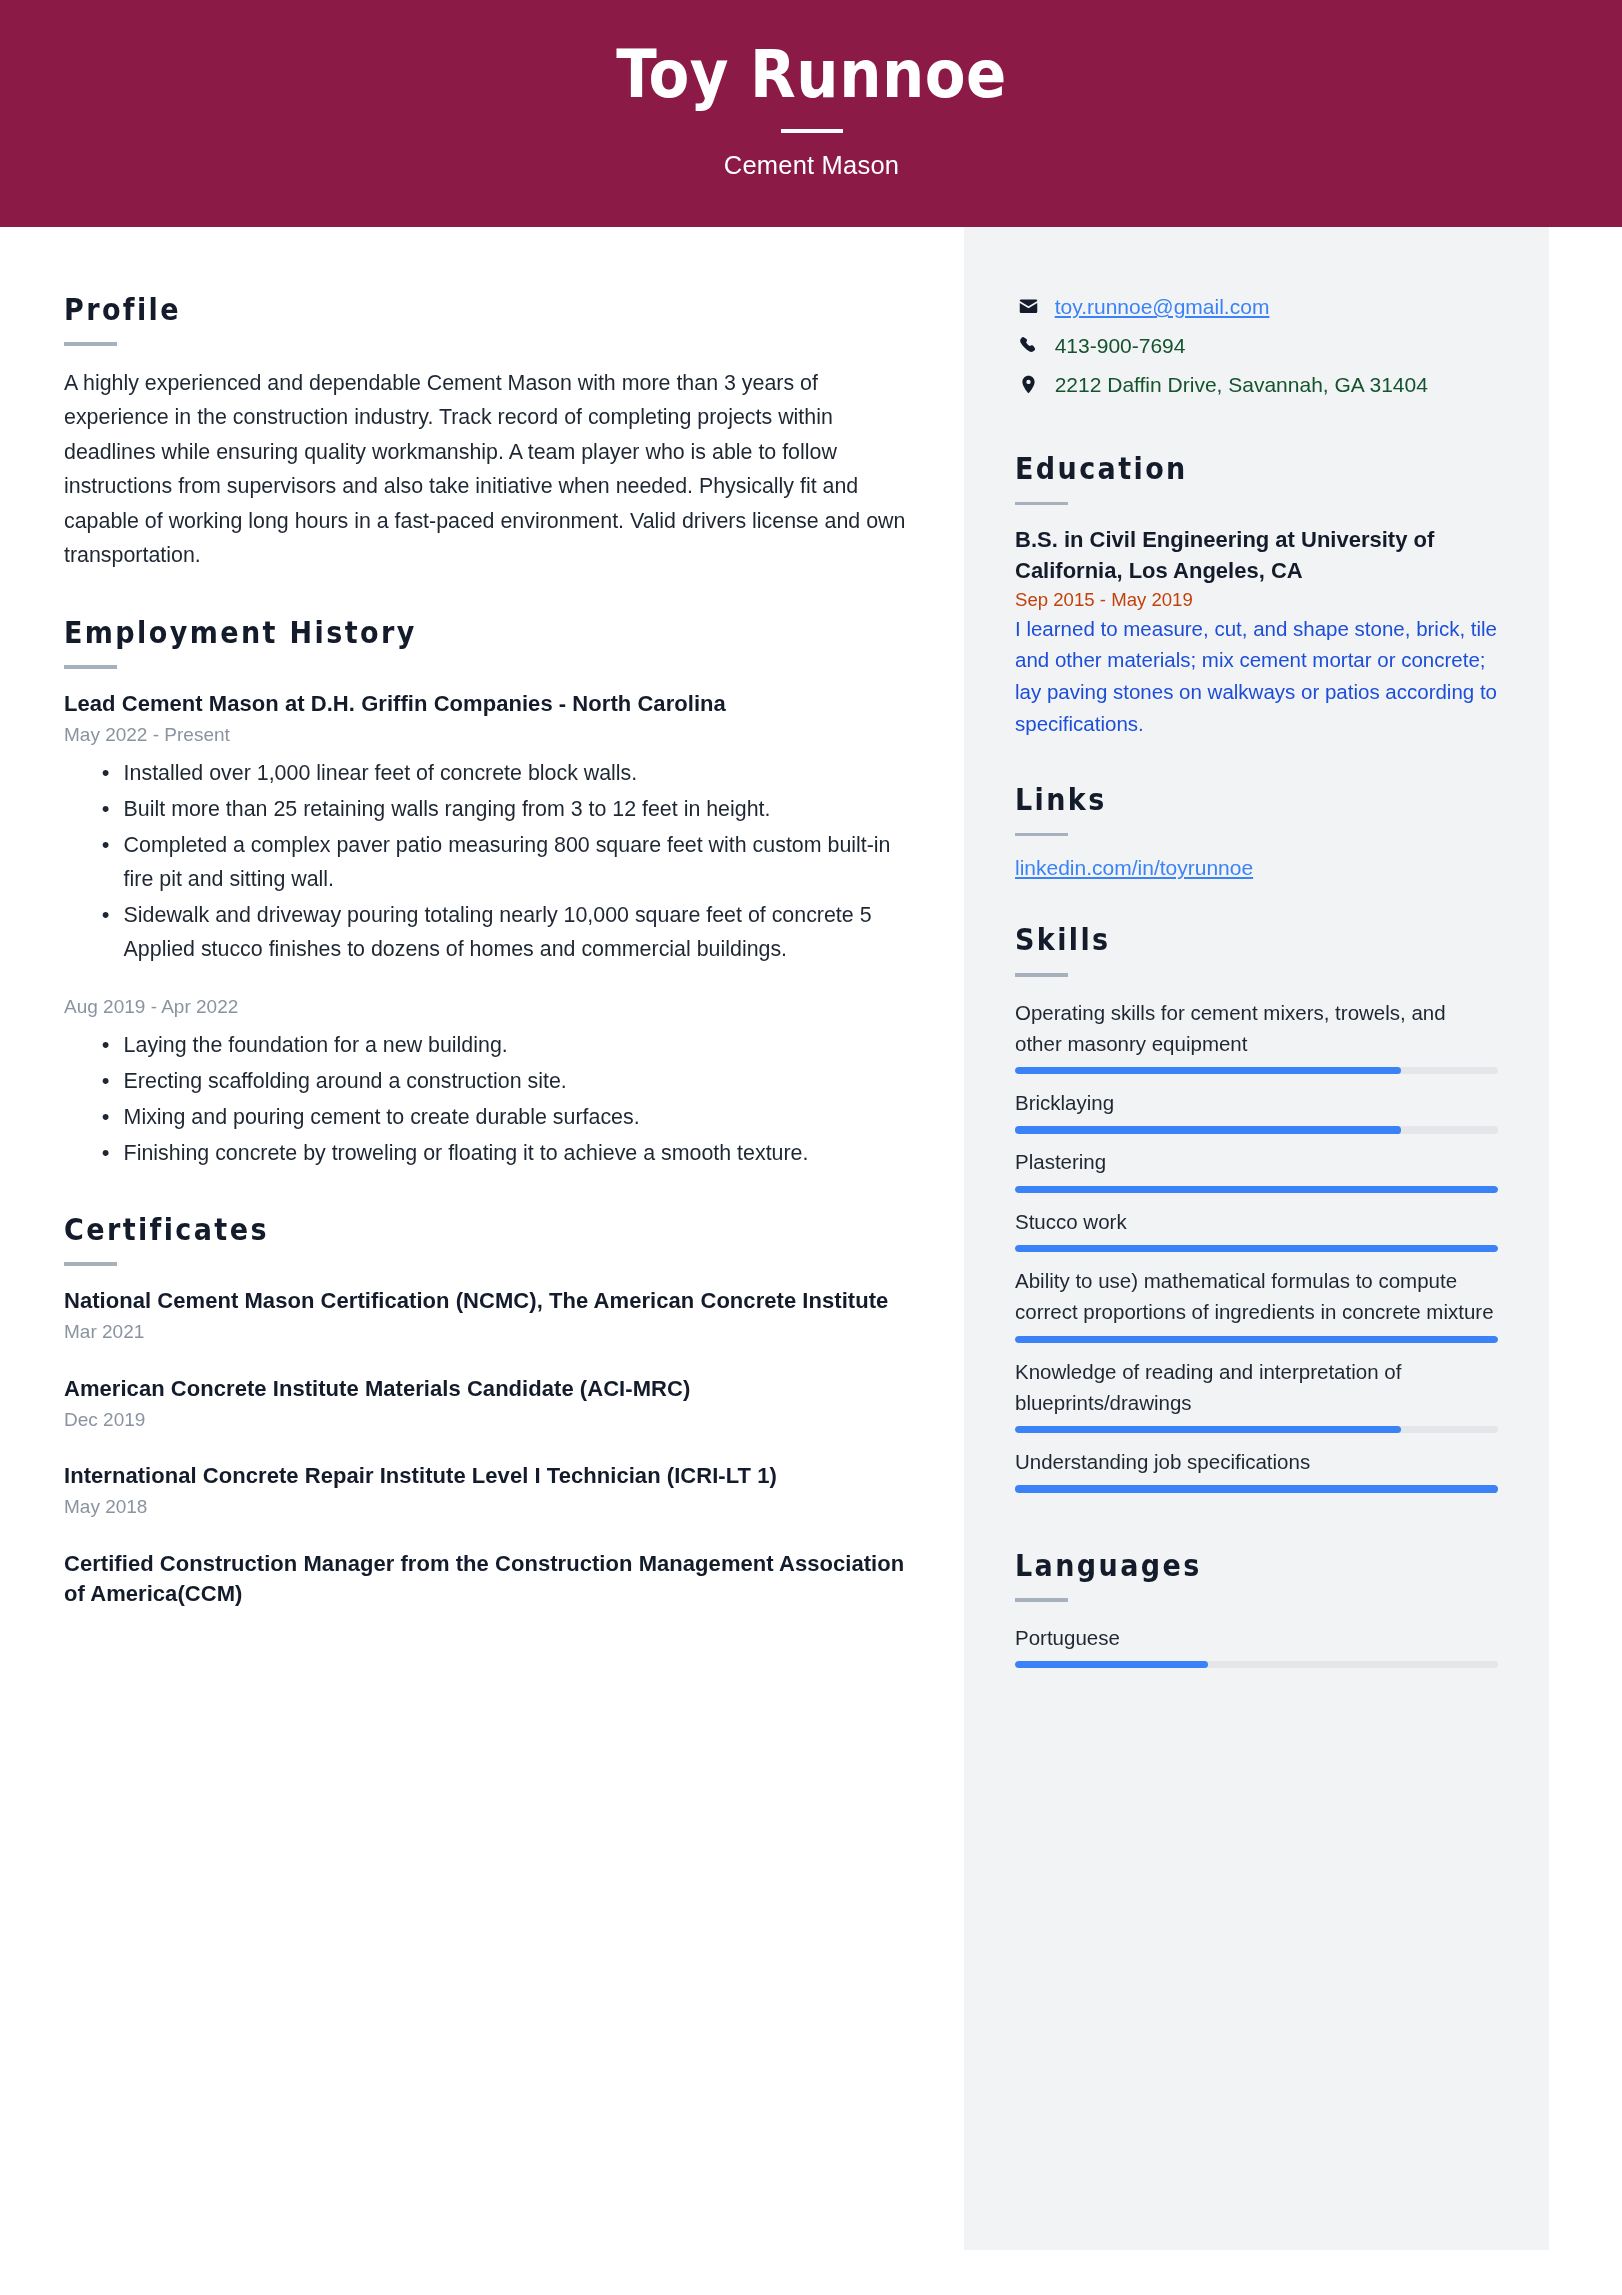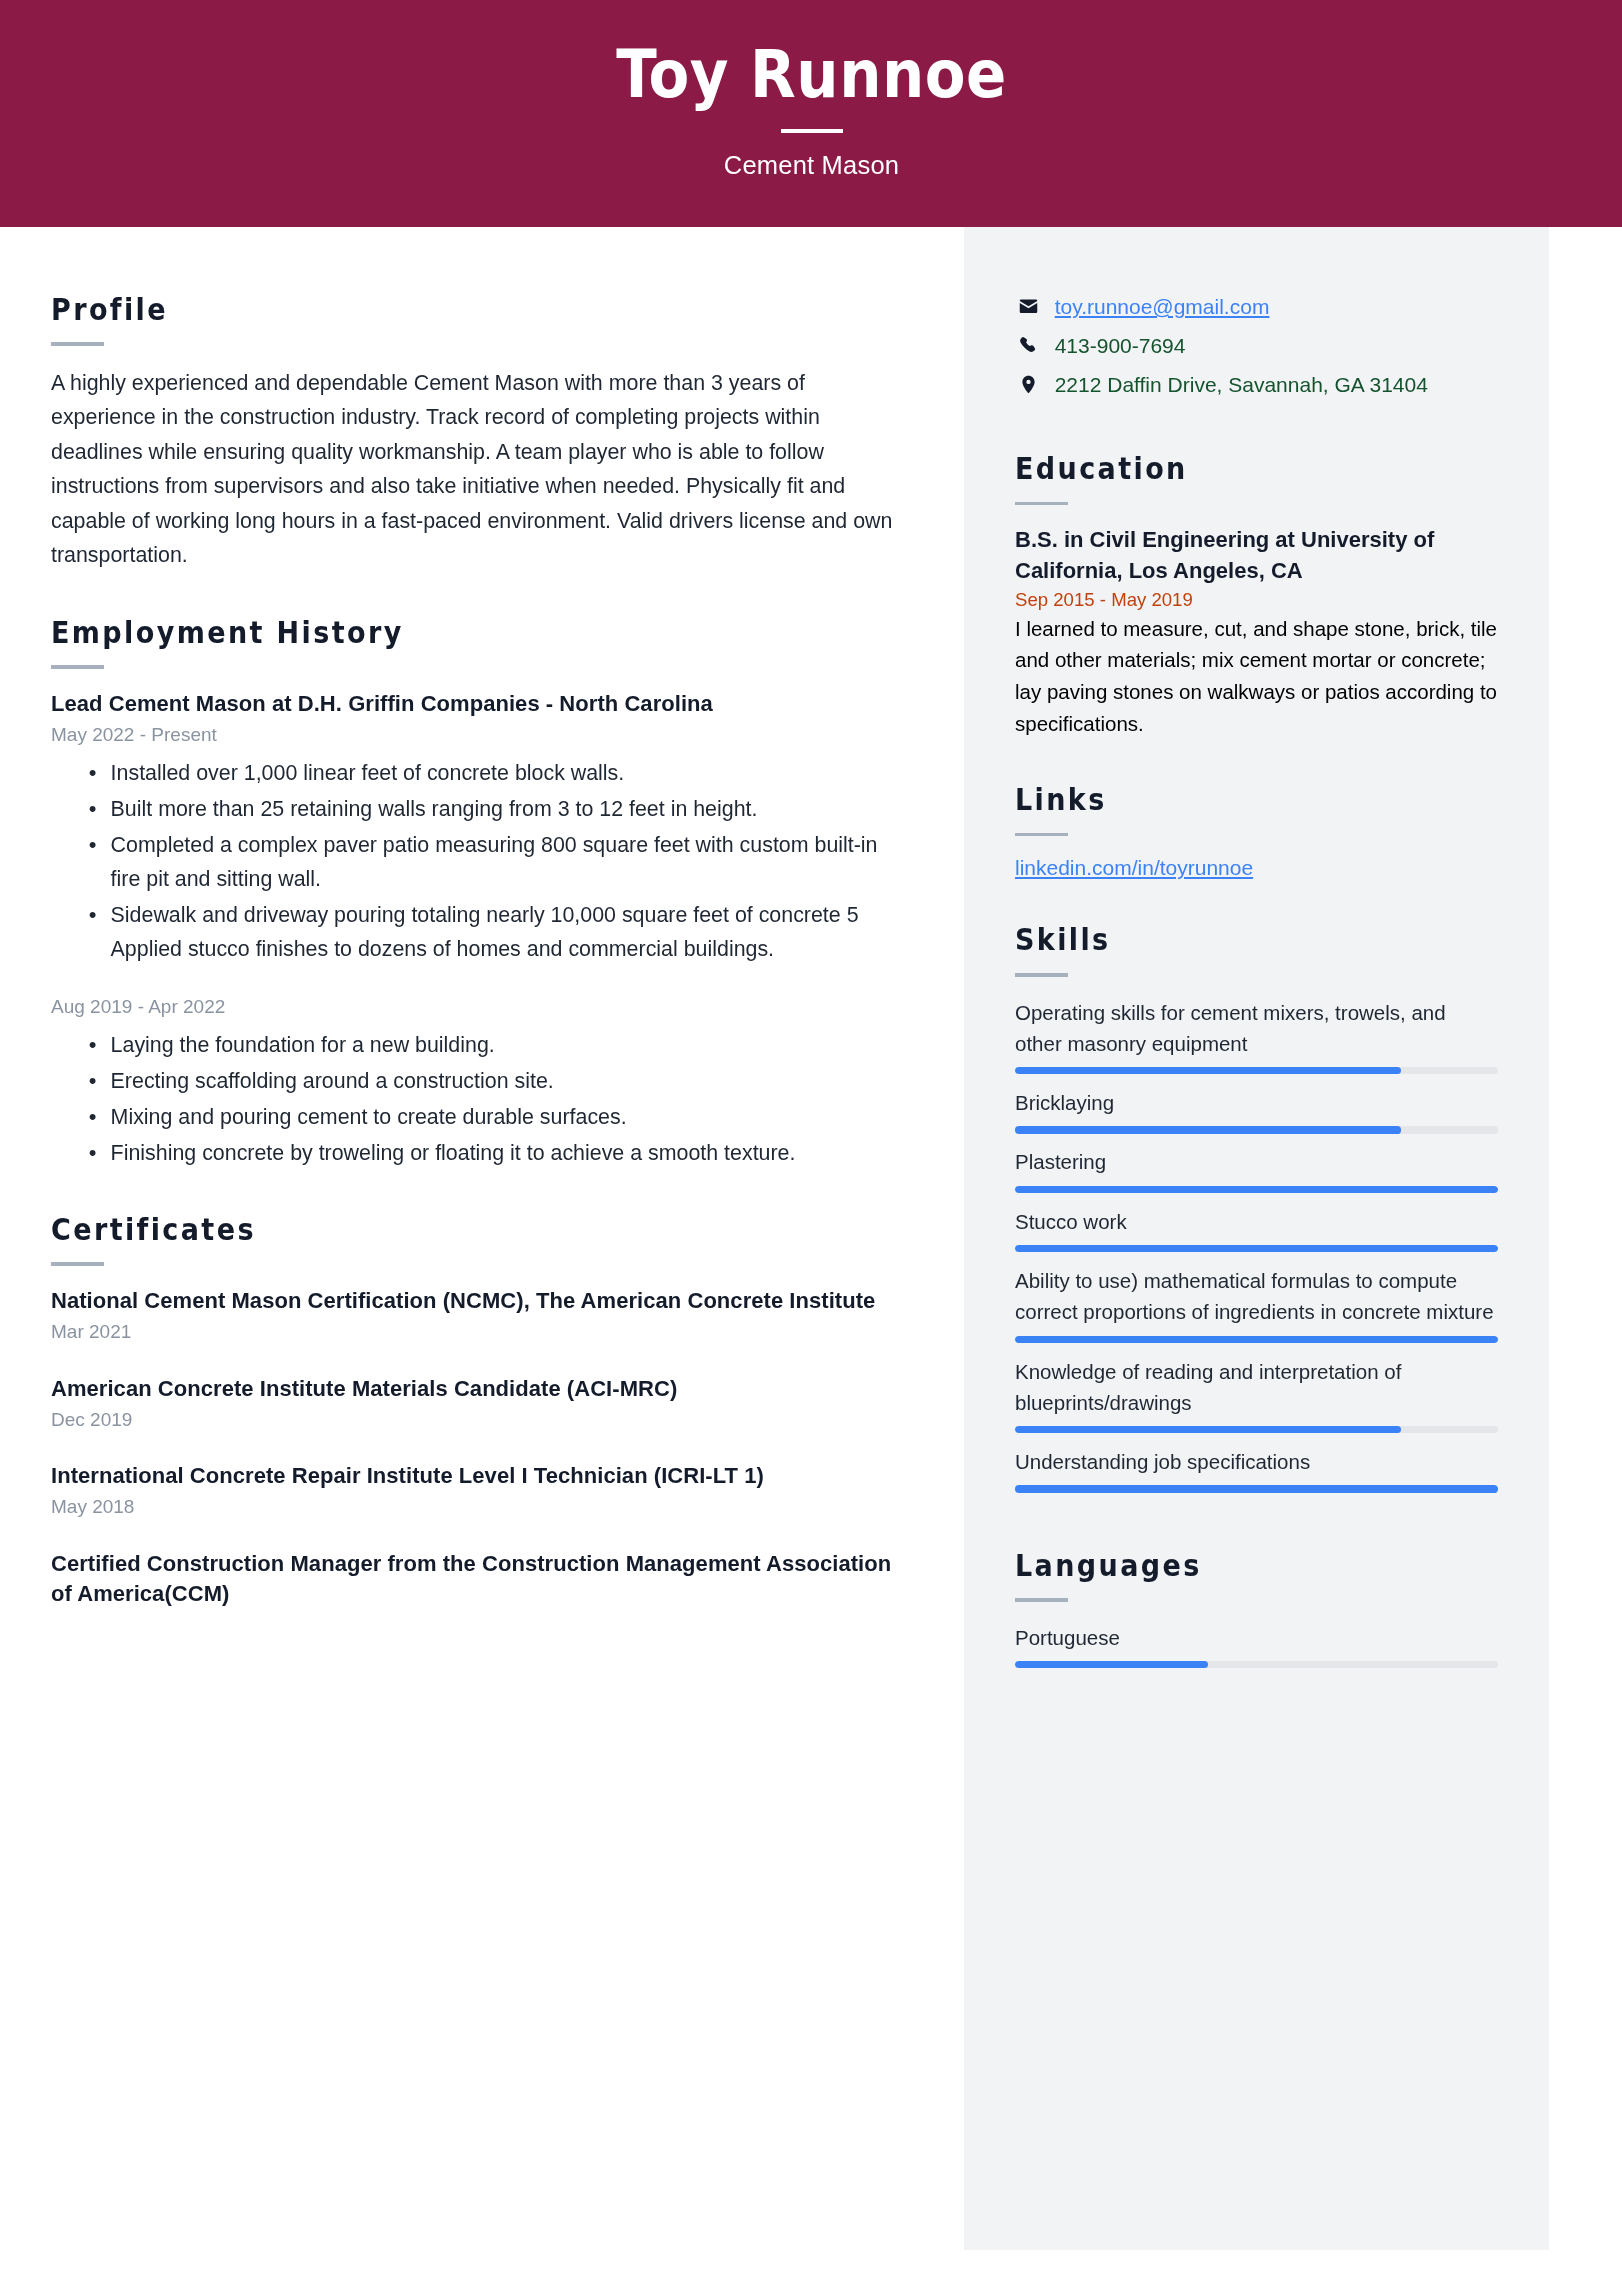--- a/index.html
+++ b/index.html
@@ -55,21 +55,21 @@
   
   .columns {
     display: flex;
     align-items: stretch;
     min-height: 2023px;
   }
 
   .col-main {
     width: 964px;
     background: #ffffff;
-    padding: 65px 51px 55px 51px;
+    padding: 65px 51px 55px 64px;
   }
 
   .col-side {
     width: 585px;
     background: #f1f3f5;
     padding: 65px 51px 55px 51px;
   }
 
   
   .section { margin-bottom: 42px; }
@@ -179,21 +179,21 @@
 
   .side-entry-date {
     font-size: 18.6px;
     color: #c2410c;
     margin-top: 1.8px;
   }
 
   .side-body {
     font-size: 20.5px;
     line-height: 1.56;
-    color: #000000;
+    color: #1d4ed8;
     margin-top: 1.8px;
   }
 
   
   .skill { margin-bottom: 12.7px; }
 
   .skill-label {
     font-size: 20.5px;
     line-height: 1.52;
     color: #1f2733;

